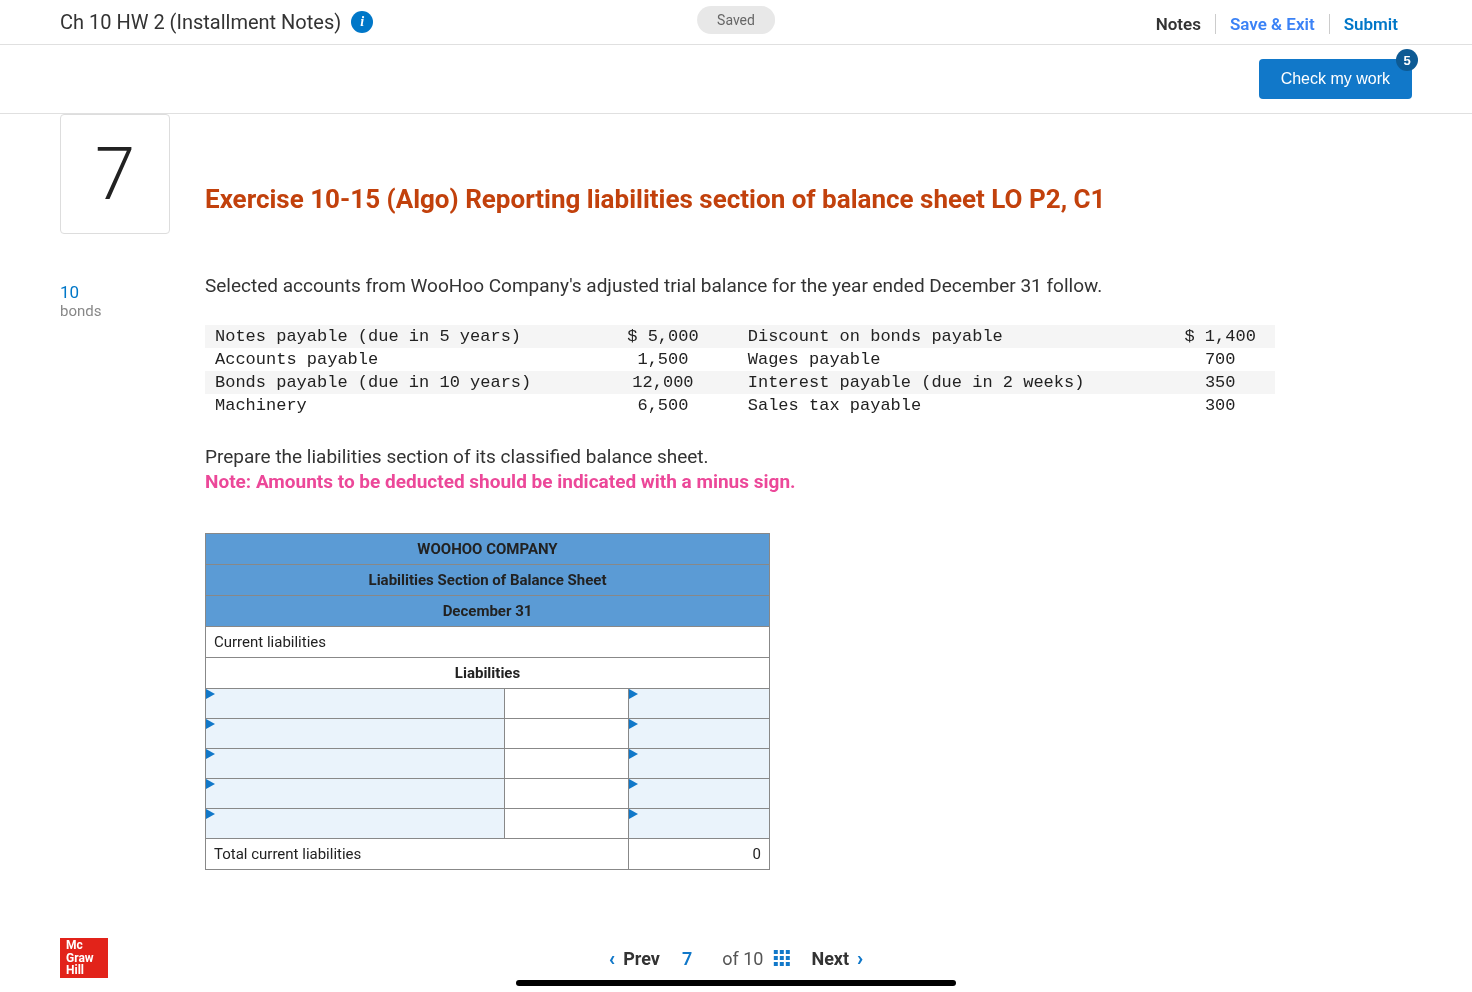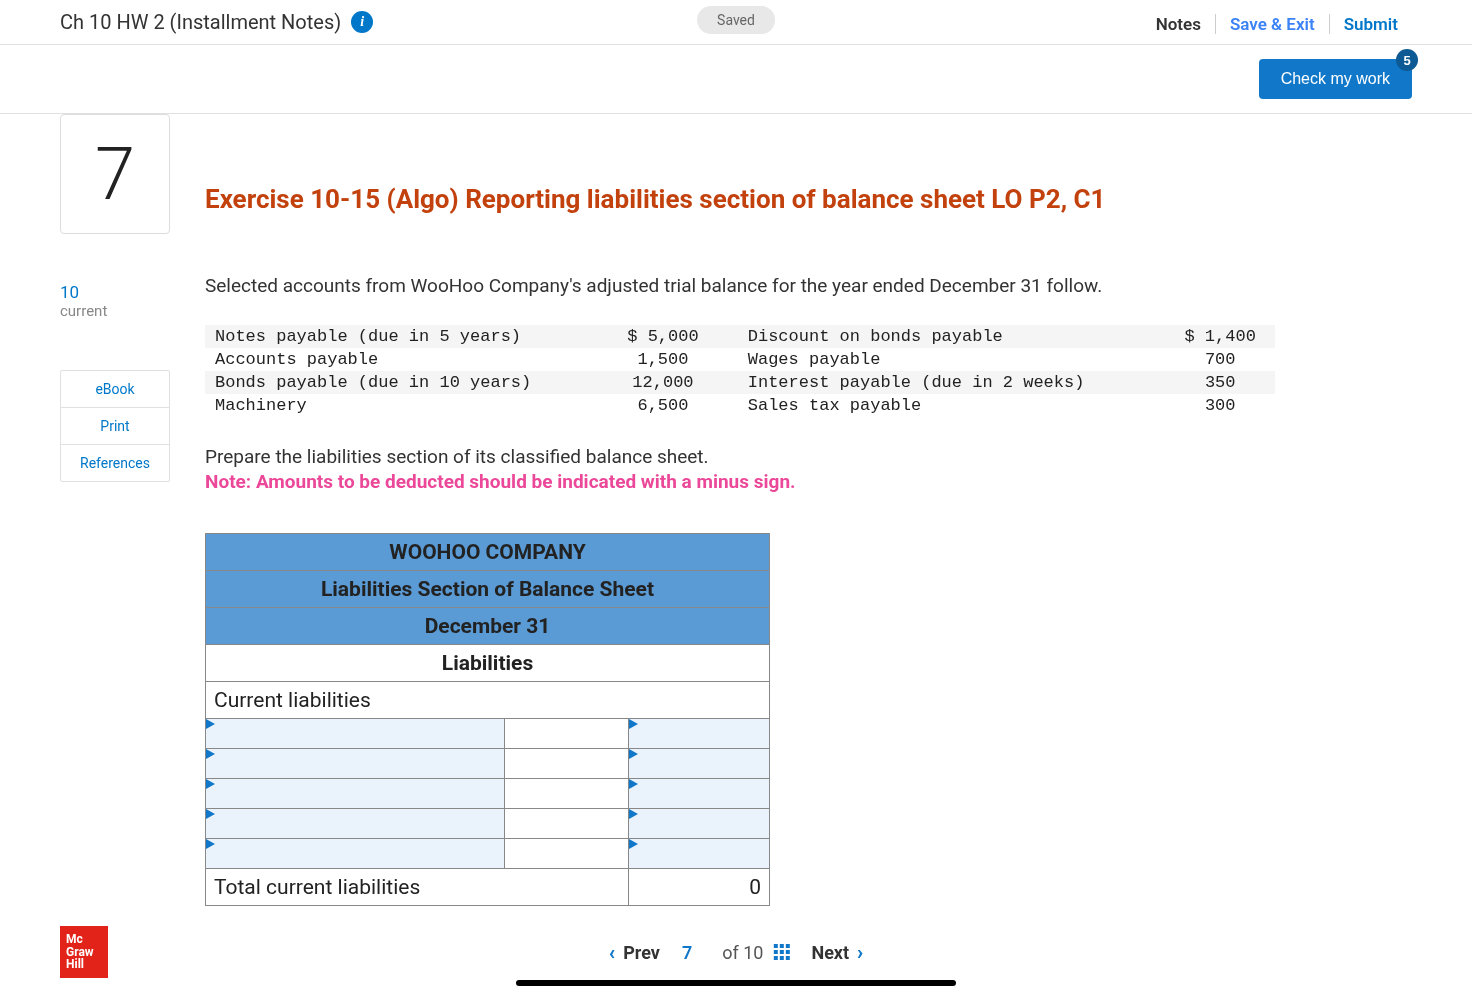--- a/index.html
+++ b/index.html
@@ -31,32 +31,32 @@
 .ex-title { font-size:26px; font-weight:700; color:#c2410c; margin-bottom:60px; }
 .intro { font-size:19px; color:#333; margin-bottom:28px; }
 .trial-table { width:100%; max-width:1070px; font-family:"Courier New",monospace; font-size:17px; border-collapse:collapse; margin-bottom:28px; }
 .trial-table tr { background:#f5f5f5; }
 .trial-table tr:nth-child(even) { background:#fff; }
 .trial-table td { padding:2px 10px; }
 .td-amt { text-align:center; white-space:nowrap; }
 .instruct { font-size:19px; color:#333; }
 .note-red { font-size:19px; font-weight:700; color:#ec4899; margin-top:2px; margin-bottom:40px; }
 .ws-wrap { width:565px; }
-.ws-table { width:100%; border-collapse:collapse; font-size:21px; }
+.ws-table { width:100%; border-collapse:collapse; font-size:15px; }
 .ws-table th, .ws-table td { border:1px solid #888; }
 .ws-hdr { background:#5b9bd5; text-align:center; font-weight:700; padding:6px; }
 .ws-subhdr { background:#fff; text-align:center; font-weight:700; padding:6px; }
 .ws-label { background:#fff; padding:6px 8px; font-weight:400; text-align:left; }
 .ws-input-cell { padding:0; position:relative; height:30px; }
 .ws-input-cell.hl { background:#eaf3fb; }
 .dd-arrow { position:absolute; top:0; left:0; width:0; height:0; border-left:9px solid #1178c9; border-top:5px solid transparent; border-bottom:5px solid transparent; }
 .ws-total-lbl { padding:6px 8px; }
 .ws-total-val { padding:6px 8px; text-align:right; }
 .footer { position:fixed; bottom:0; left:0; right:0; background:#fff; padding:14px 60px; display:flex; align-items:center; border-top:1px solid rgba(0,0,0,0); }
-.logo { width:48px; height:52px; background:#e2231a; color:#fff; display:flex; flex-direction:column; align-items:flex-start; justify-content:center; font-size:12px; font-weight:700; line-height:1.05; padding-left:6px; }
+.logo { width:48px; height:40px; background:#e2231a; color:#fff; display:flex; flex-direction:column; align-items:flex-start; justify-content:center; font-size:12px; font-weight:700; line-height:1.05; padding-left:6px; }
 .pager { position:absolute; left:50%; transform:translateX(-50%); display:flex; align-items:center; gap:10px; font-size:18px; }
 .pg-btn { display:flex; align-items:center; gap:8px; font-weight:700; cursor:pointer; color:#333; padding:6px 12px; }
 .pg-chev { color:#1178c9; font-weight:900; font-size:20px; }
 .pg-mid { display:flex; align-items:center; gap:10px; }
 .pg-cur { color:#1178c9; font-weight:600; }
 .pg-tot { color:#555;margin-left:20px; }
 .grid-ico { display:grid; grid-template-columns:repeat(3,4px); grid-template-rows:repeat(3,4px); gap:2px; cursor:pointer; }
 .grid-ico span { background:#1178c9; }
 .scroll-ind { position:absolute; bottom:6px; left:50%; transform:translateX(-50%); width:440px; height:6px; background:#000; border-radius:3px; }
 </style>
@@ -83,26 +83,21 @@
     <span>Check my work</span>
     <span class="notif-badge">5</span>
   </button>
 </div>
 
 <div class="main">
   <div class="sidebar">
     <div class="q-box">7</div>
     <div class="points-wrap">
       <div class="points-num">10</div>
-      <div class="points-lbl">current</div>
-    </div>
-    <div class="side-links">
-      <div class="side-link">eBook</div>
-      <div class="side-link">Print</div>
-      <div class="side-link">References</div>
+      <div class="points-lbl">bonds</div>
     </div>
   </div>
 
   <div class="content">
     <h1 class="ex-title">Exercise 10-15 (Algo) Reporting liabilities section of balance sheet LO P2, C1</h1>
     <p class="intro">Selected accounts from WooHoo Company's adjusted trial balance for the year ended December 31 follow.</p>
 
     <table class="trial-table">
       <tbody>
           <tr>
@@ -145,24 +140,24 @@
             <tr>
               <td class="ws-hdr" colspan="3">WOOHOO COMPANY</td>
             </tr>
         <tr>
               <td class="ws-hdr" colspan="3">Liabilities Section of Balance Sheet</td>
             </tr>
         <tr>
               <td class="ws-hdr" colspan="3">December 31</td>
             </tr>
         <tr>
+              <td class="ws-label" colspan="3">Current liabilities</td>
+            </tr>
+        <tr>
               <td class="ws-subhdr" colspan="3">Liabilities</td>
-            </tr>
-        <tr>
-              <td class="ws-label" colspan="3">Current liabilities</td>
             </tr>
         <tr>
           <td class="ws-input-cell hl" style="width:53%">
                 <span class="dd-arrow"></span>
               </td>
           <td class="ws-input-cell" style="width:22%"></td>
           <td class="ws-input-cell hl" style="width:25%">
                 <span class="dd-arrow"></span>
               </td>
         </tr>

